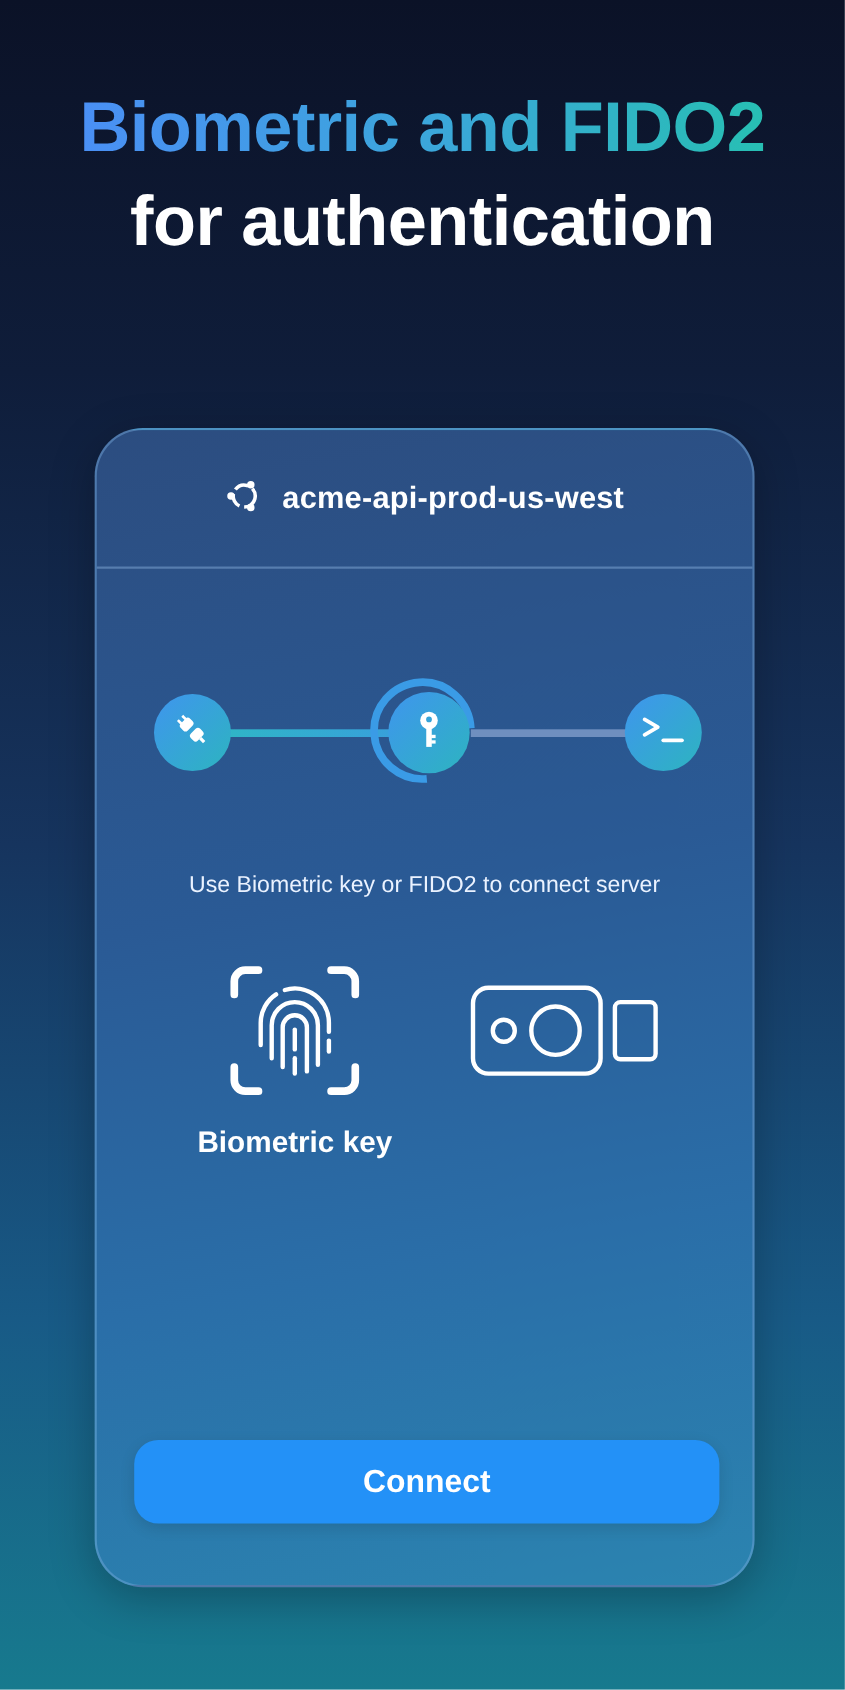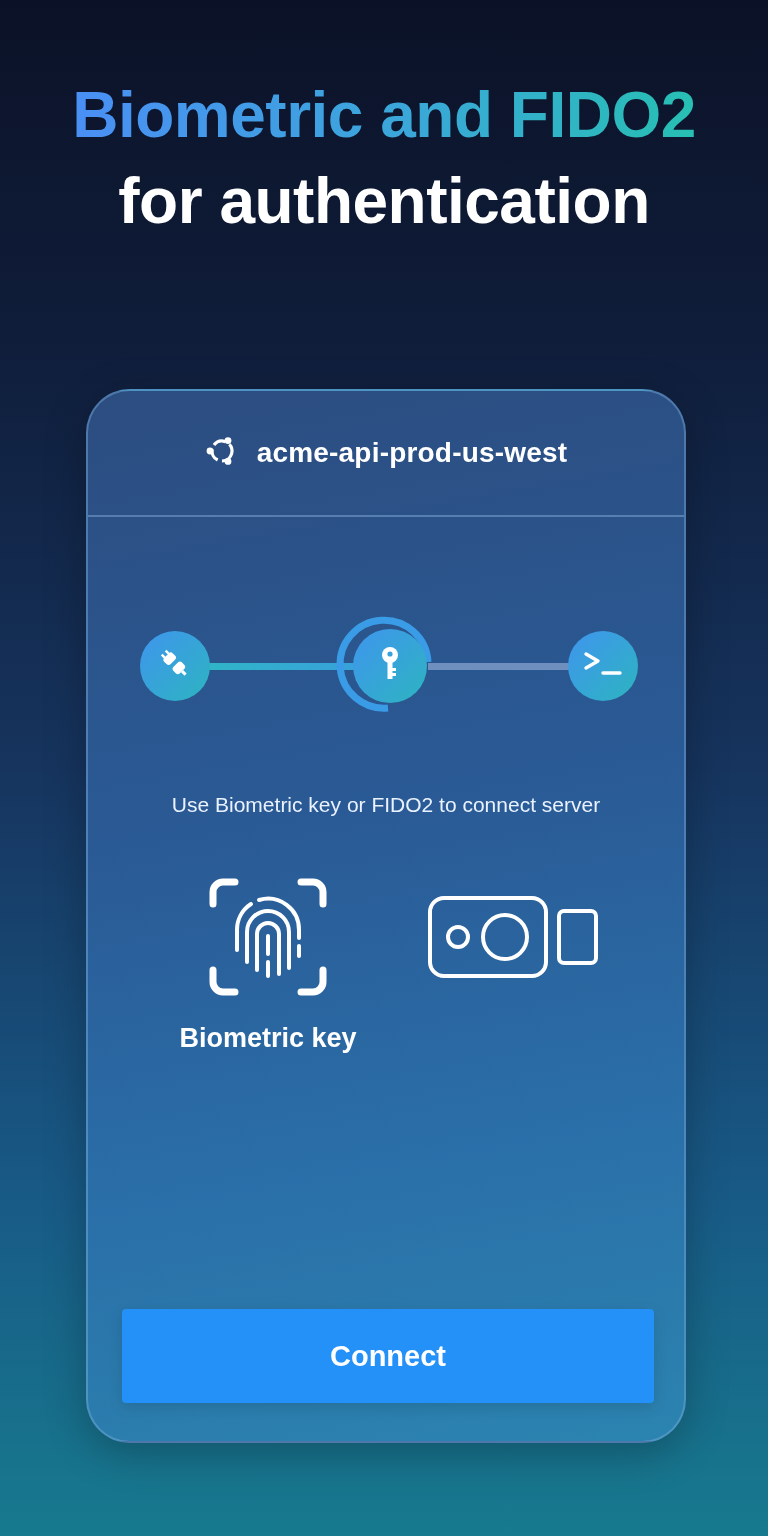--- a/index.html
+++ b/index.html
@@ -50,22 +50,22 @@
     color: #eaf2ff; font-size: 21px;
   }
   .methods { position: absolute; left: 0; top: 488px; width: 100%; height: 200px; }
   .method { position: absolute; top: 0; width: 260px; text-align: center; cursor: pointer; }
   .method.bio { left: 50px; }
   .method.fido { left: 295px; }
   .method .icon-wrap { height: 120px; display: flex; align-items: center; justify-content: center; }
   .method .label { color: #fff; font-weight: 700; font-size: 27px; margin-top: 24px; }
 
   .connect {
-    position: absolute; left: 34px; top: 918px; width: 532px; height: 94px;
-    border-radius: 4px; border: none; background: #2391f7; color: #fff;
+    position: absolute; left: 34px; top: 918px; width: 532px; height: 76px;
+    border-radius: 22px; border: none; background: #2391f7; color: #fff;
     font-family: "Liberation Sans", sans-serif; font-weight: 700; font-size: 29px;
     cursor: pointer; box-shadow: 0 4px 14px rgba(0,0,0,0.12);
   }
 </style>
 </head>
 <body>
 
 <div class="headline">
   <div class="line1"><span>Biometric and FIDO2</span></div>
   <div class="line2">for authentication</div>

